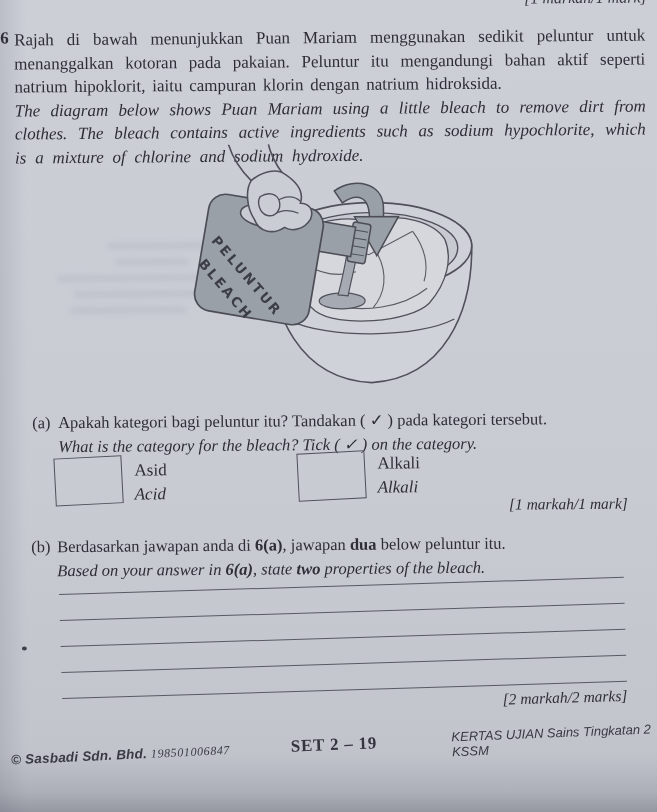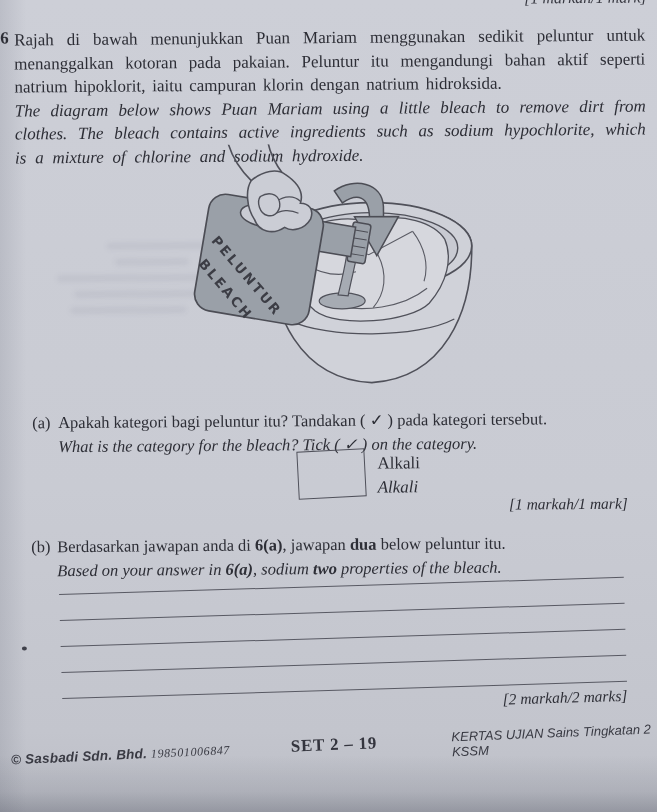--- a/index.html
+++ b/index.html
@@ -32,21 +32,21 @@
 
   .part{position:absolute;font-size:16.5px;line-height:24px;}
   .part .row{display:flex;}
   .part .plabel{flex:none;width:26px;}
   .part .en-line{margin-left:26px;font-style:italic;}
   .part-a{left:32px;top:409px;width:600px;}
   .part-b{left:30px;top:533px;width:610px;}
 
   .opt{position:absolute;display:flex;gap:12px;align-items:flex-start;}
   .opt-asid{left:54px;top:455px;}
-  .opt-alkali{left:297px;top:450px;}
+  .opt-alkali{left:297px;top:450px;align-items:flex-end;}
   .box{width:66px;height:46px;border:1.4px solid #4f505a;transform:rotate(-2.5deg);background:transparent;cursor:pointer;}
   .opt .labels{font-size:17px;line-height:24px;padding-top:2px;}
   .opt .labels .en{font-style:italic;}
 
   .marks1{position:absolute;top:497px;right:30px;font-style:italic;font-size:15.5px;}
 
   .answers{position:absolute;left:57px;top:567px;width:565px;transform:rotate(-1.3deg);transform-origin:0 0;}
   .ansline{height:25px;border-bottom:1.2px solid #585963;}
   .marks2{text-align:right;margin-top:5px;font-style:italic;font-size:15.5px;line-height:18px;}
 
@@ -130,37 +130,44 @@
     </div>
 
     <div class="part part-a">
       <div class="row">
         <span class="plabel">(a)</span>
         <span>Apakah kategori bagi peluntur itu? Tandakan ( ✓ ) pada kategori tersebut.</span>
       </div>
       <div class="en-line">What is the category for the bleach? Tick ( ✓ ) on the category.</div>
     </div>
 
+    <div class="opt opt-asid">
+      <div class="box"></div>
+      <div class="labels">
+        <div>Asid</div>
+        <div class="en">Acid</div>
+      </div>
+    </div>
 
     <div class="opt opt-alkali">
       <div class="box"></div>
       <div class="labels">
         <div>Alkali</div>
         <div class="en">Alkali</div>
       </div>
     </div>
 
     <div class="marks1">[1 markah/1 mark]</div>
 
     <div class="part part-b">
       <div class="row">
         <span class="plabel">(b)</span>
         <span><span>Berdasarkan jawapan anda di </span><b>6(a)</b><span>, jawapan </span><b>dua</b><span> below peluntur itu.</span></span>
       </div>
-      <div class="en-line"><span>Based on your answer in </span><b>6(a)</b><span>, sodium </span><b>two</b><span> properties of the bleach.</span></div>
+      <div class="en-line"><span>Based on your answer in </span><b>6(a)</b><span>, state </span><b>two</b><span> properties of the bleach.</span></div>
     </div>
 
     <div class="answers">
       <div class="ansline"></div>
       <div class="ansline"></div>
       <div class="ansline"></div>
       <div class="ansline"></div>
       <div class="ansline"></div>
       <div class="marks2">[2 markah/2 marks]</div>
     </div>

